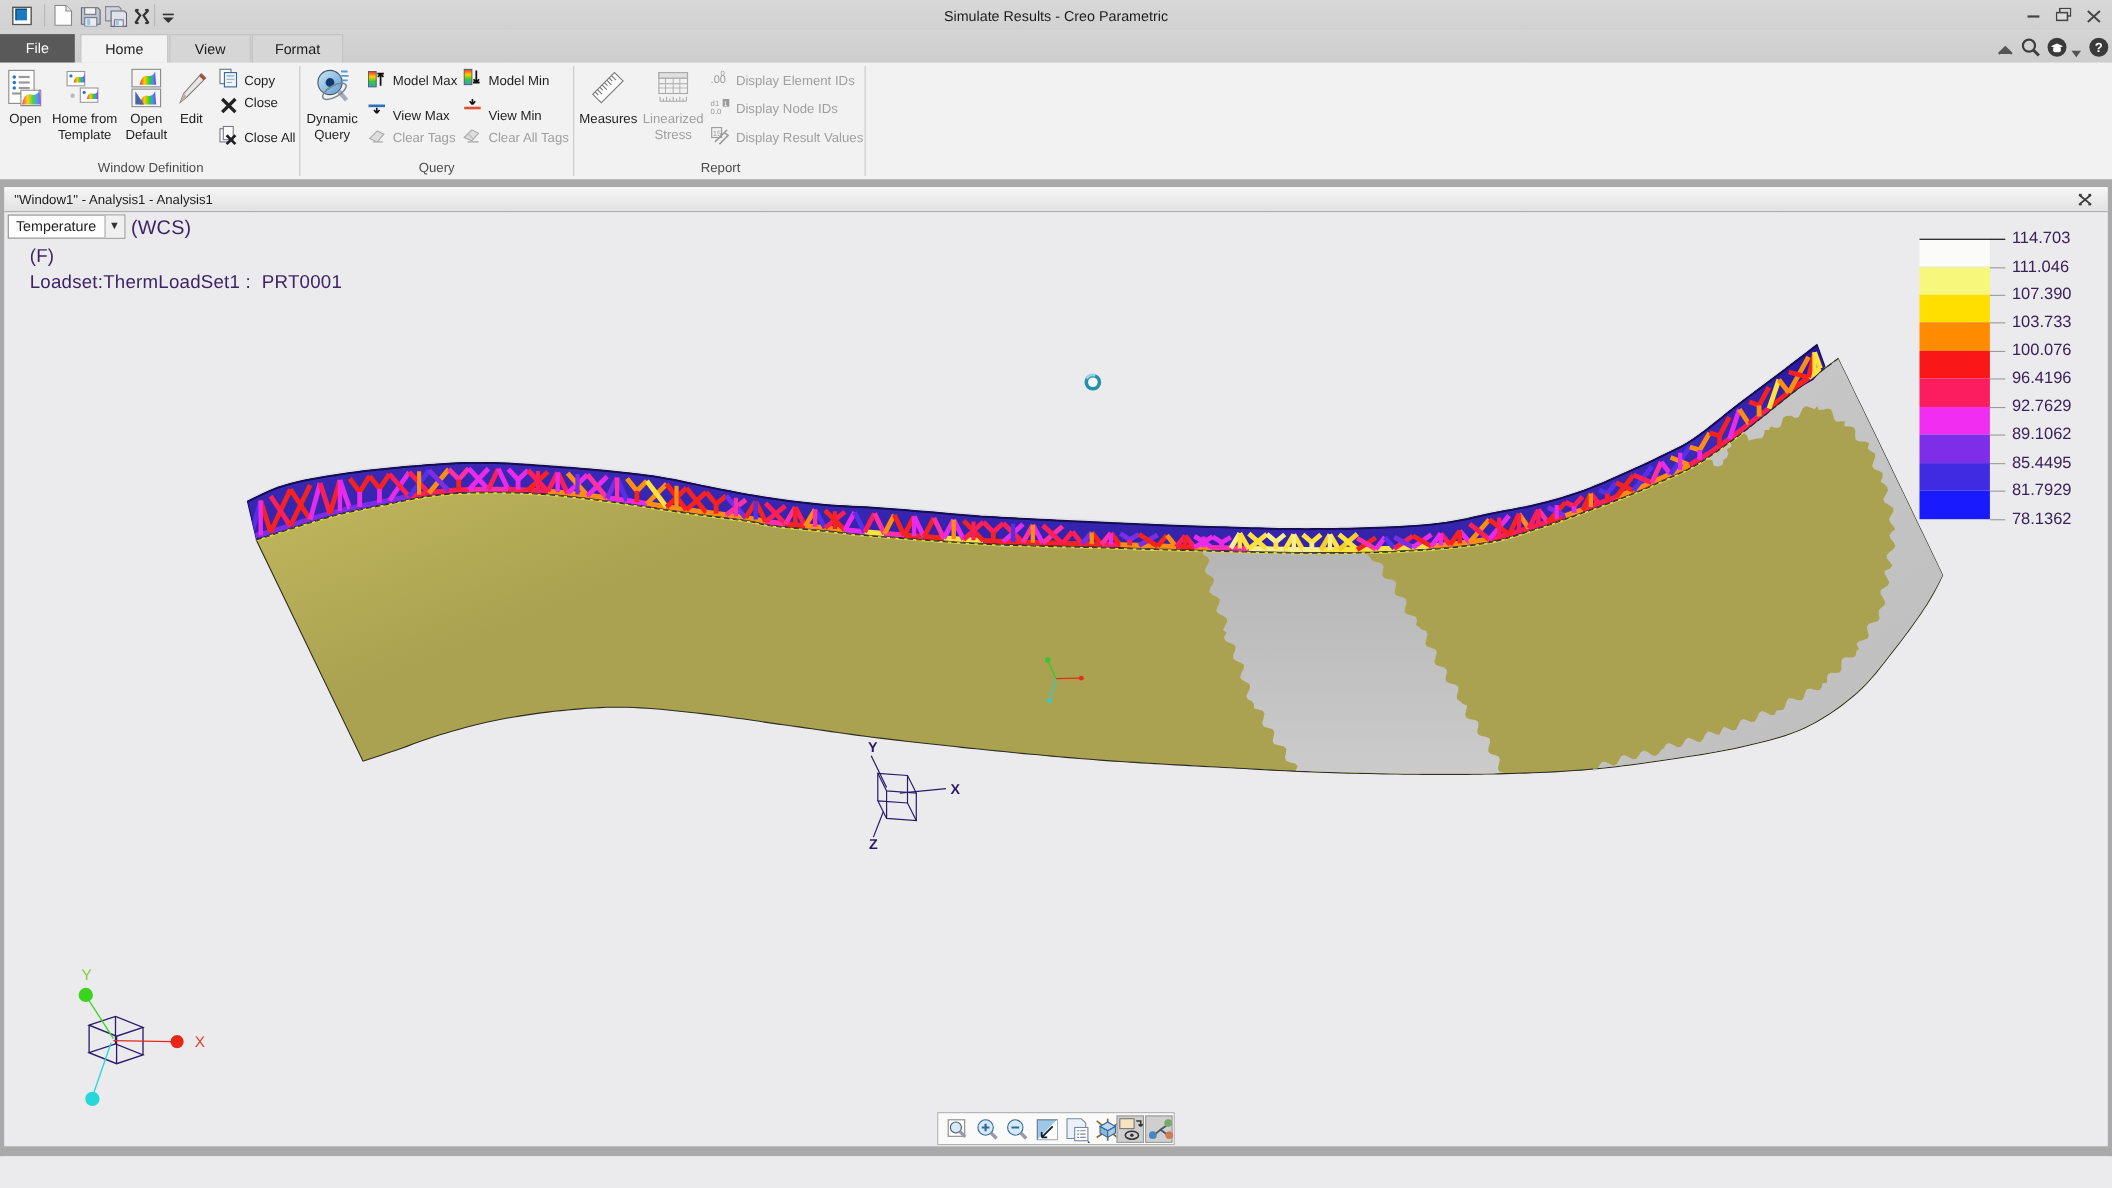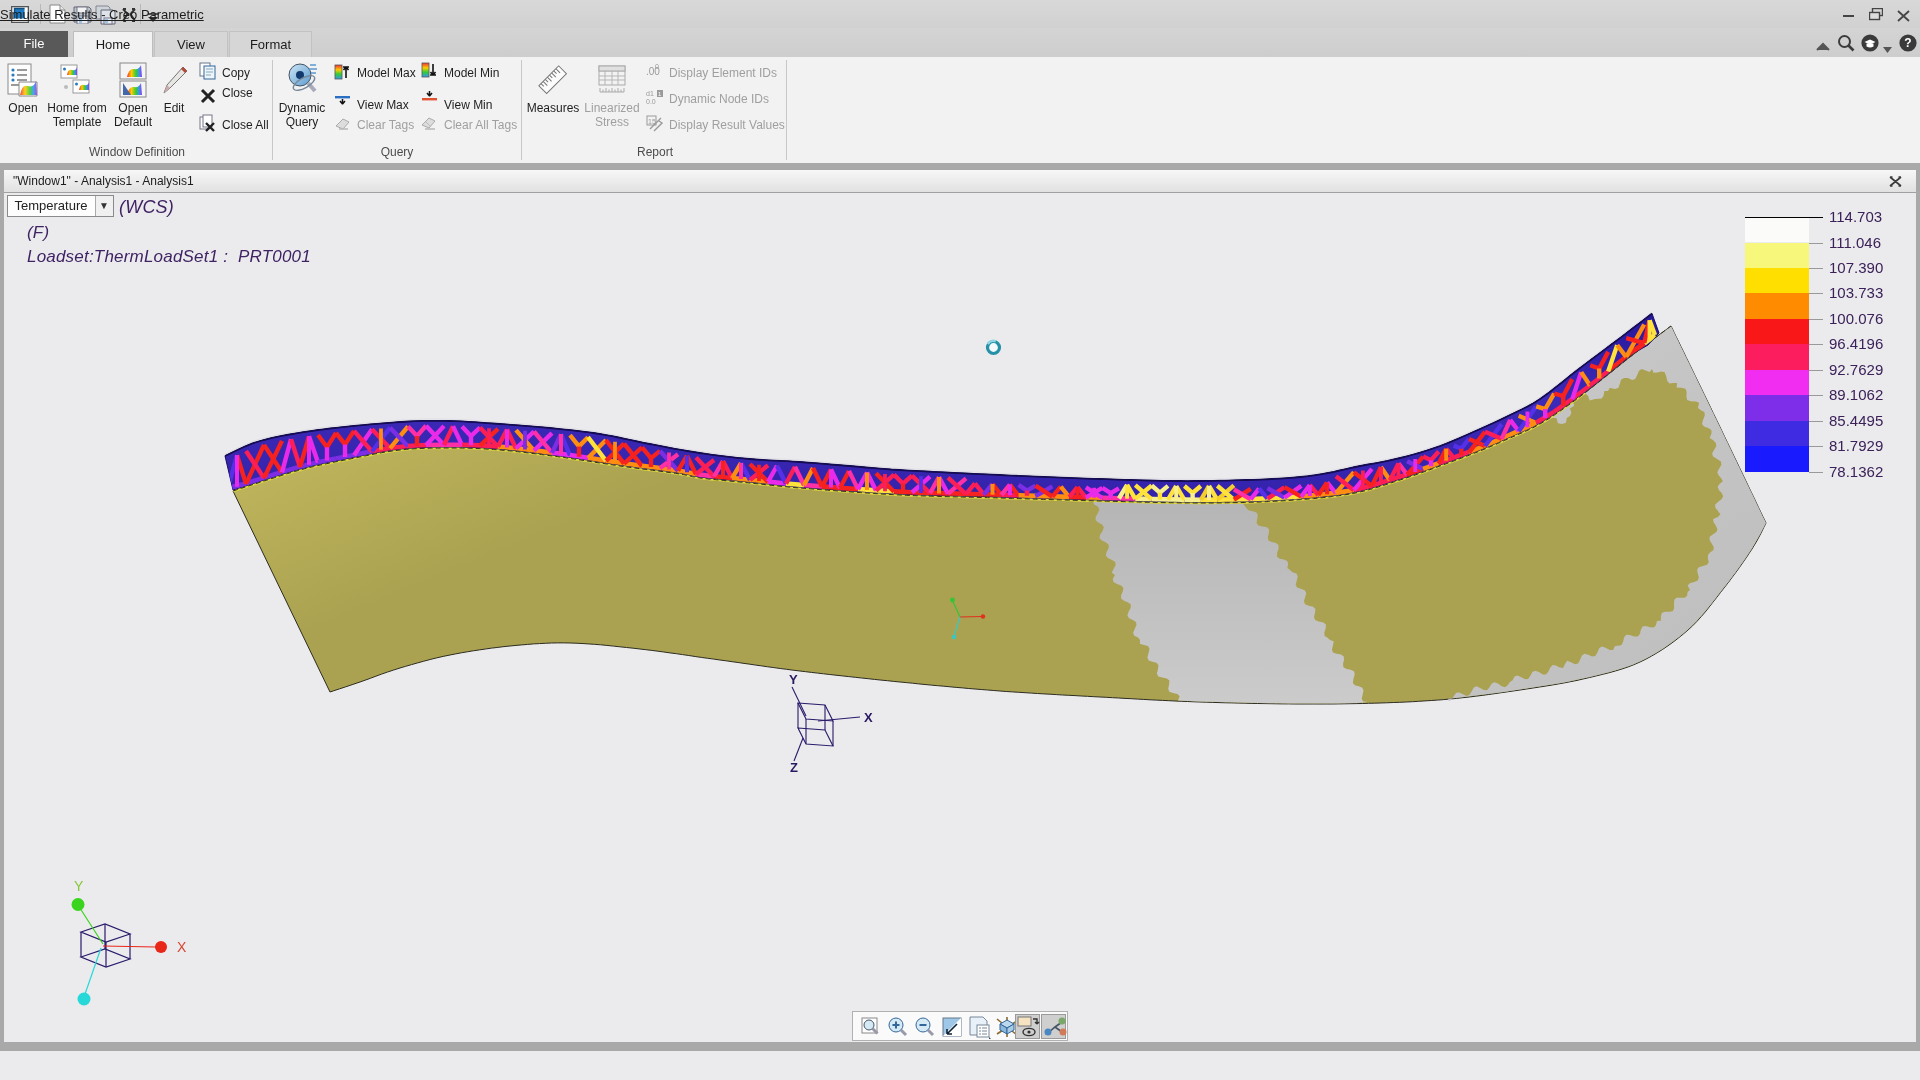--- a/index.html
+++ b/index.html
@@ -1,40 +1,40 @@
 <!DOCTYPE html>
 <html><head><meta charset="utf-8"><style>
 * { margin:0; padding:0; box-sizing:border-box; }
 html,body { width:1920px; height:1080px; overflow:hidden; font-family:"Liberation Sans",sans-serif; }
 #root { position:relative; width:1920px; height:1080px; background:#ebebee; }
 .titlebar { position:absolute; left:0; top:0; width:1920px; height:28px;
   background:linear-gradient(#d9d8d8,#d2d1d1); }
-.apptitle { position:absolute; left:0; right:0; top:7px; text-align:left;
-  font-size:13px; color:#1d1d1d;text-decoration:underline; }
+.apptitle { position:absolute; left:0; right:0; top:7px; text-align:center;
+  font-size:13px; color:#1d1d1d; }
 .tabrow { position:absolute; left:0; top:28px; width:1920px; height:29px;
   background:linear-gradient(#d5d4d4,#cecdcd); }
 .tab { position:absolute; top:3px; height:26px; line-height:26px; text-align:center;
   font-size:13px; color:#1b1b1b; }
 .ribbon { position:absolute; left:0; top:57px; width:1920px; height:106px; background:#f3f2f2; }
 .blab { font-size:12px; color:#1e1e1e; line-height:14px; }
 .slab { font-size:12px; color:#1e1e1e; white-space:nowrap; padding-left:4px; }
 .gr { color:#9f9f9f; }
 .grpsep { position:absolute; top:3px; width:1px; height:100px; background:#c9c8c8; }
 .grplab { position:absolute; top:88px; font-size:12px; color:#4c4c4c; transform:translateX(-50%); }
 .frame { position:absolute; background:#a9a9a9; }
 .wintitle { position:absolute; left:4px; top:170px; width:1912px; height:23px;
   background:linear-gradient(#f7f7f7,#e1e1e1); border-bottom:1px solid #a0a0a0;
   font-size:12px; color:#1c1c1c; line-height:22px; padding-left:9px; }
 .canvas { position:absolute; left:4px; top:193px; width:1912px; height:849px;
   background:#ebebee; overflow:hidden; }
 .combo { position:absolute; left:2.5px; top:2px; width:107px; height:22px; background:#fdfdfd;
   border:1px solid #8a8a8a; font-size:13px; color:#222; line-height:20px; padding-left:7px; }
 .combo .arr { position:absolute; right:0; top:0; width:18px; height:20px; border-left:1px solid #aaa;
   background:#f0f0f0; text-align:center; font-size:10px; line-height:20px; color:#333; }
-.ann { position:absolute; color:#3f2363; font-size:17px; letter-spacing:0.2px;font-style:italic; }
+.ann { position:absolute; color:#3f2363; font-size:17px; letter-spacing:0.2px; }
 .legtx { position:absolute; left:1825px; width:70px; font-size:15px; color:#3b2158; }
 .axlbl { font:bold 13px "Liberation Sans"; fill:#2a1860; }
 .tbwrap { position:absolute; left:848px; top:818px; width:216px; height:30px; background:#fafafa;
   border:1px solid #b0b0b0; }
 .tbi { position:absolute; top:3px; width:25px; height:24px; }
 .tbi.pressed { background:#cfcfcf; border:1px solid #9a9a9a; width:25px; height:25px; top:2px; }
 .statusbar { position:absolute; left:0; top:1051px; width:1920px; height:29px; background:#f0efef; }
 </style></head>
 <body>
 <div id="root">
@@ -350,21 +350,21 @@
           </svg></div>
         <div class="slab gr">Display Element IDs</div>
       </div>
 <div style="position:absolute;left:645px;top:29px;height:26px;display:flex;align-items:center">
         <div style="width:20px"><svg width="20" height="20" viewBox="0 0 20 20" style="">
             <text x="1" y="9" font-size="7" fill="#9a9a9a" font-family="Liberation Sans">d1</text>
             <text x="1" y="17" font-size="7" fill="#9a9a9a" font-family="Liberation Sans">0.0</text>
             <rect x="12" y="3" width="6" height="7" fill="#9a9a9a"></rect>
             <text x="13" y="9" font-size="6" fill="#fff" font-family="Liberation Sans">1</text>
           </svg></div>
-        <div class="slab gr">Dynamic Node IDs</div>
+        <div class="slab gr">Display Node IDs</div>
       </div>
 <div style="position:absolute;left:645px;top:55px;height:26px;display:flex;align-items:center">
         <div style="width:20px"><svg width="20" height="20" viewBox="0 0 20 20" style="">
             <rect x="2" y="3" width="9" height="9" fill="none" stroke="#9a9a9a"></rect>
             <text x="3" y="11" font-size="7" fill="#9a9a9a" font-family="Liberation Sans">15</text>
             <path d="M5,16 L16,5 M9,18 l8,-8 l-3,-2" stroke="#9a9a9a" stroke-width="1.4" fill="none"></path>
           </svg></div>
         <div class="slab gr">Display Result Values</div>
       </div>
   <div class="grpsep" style="left:272px"></div>

